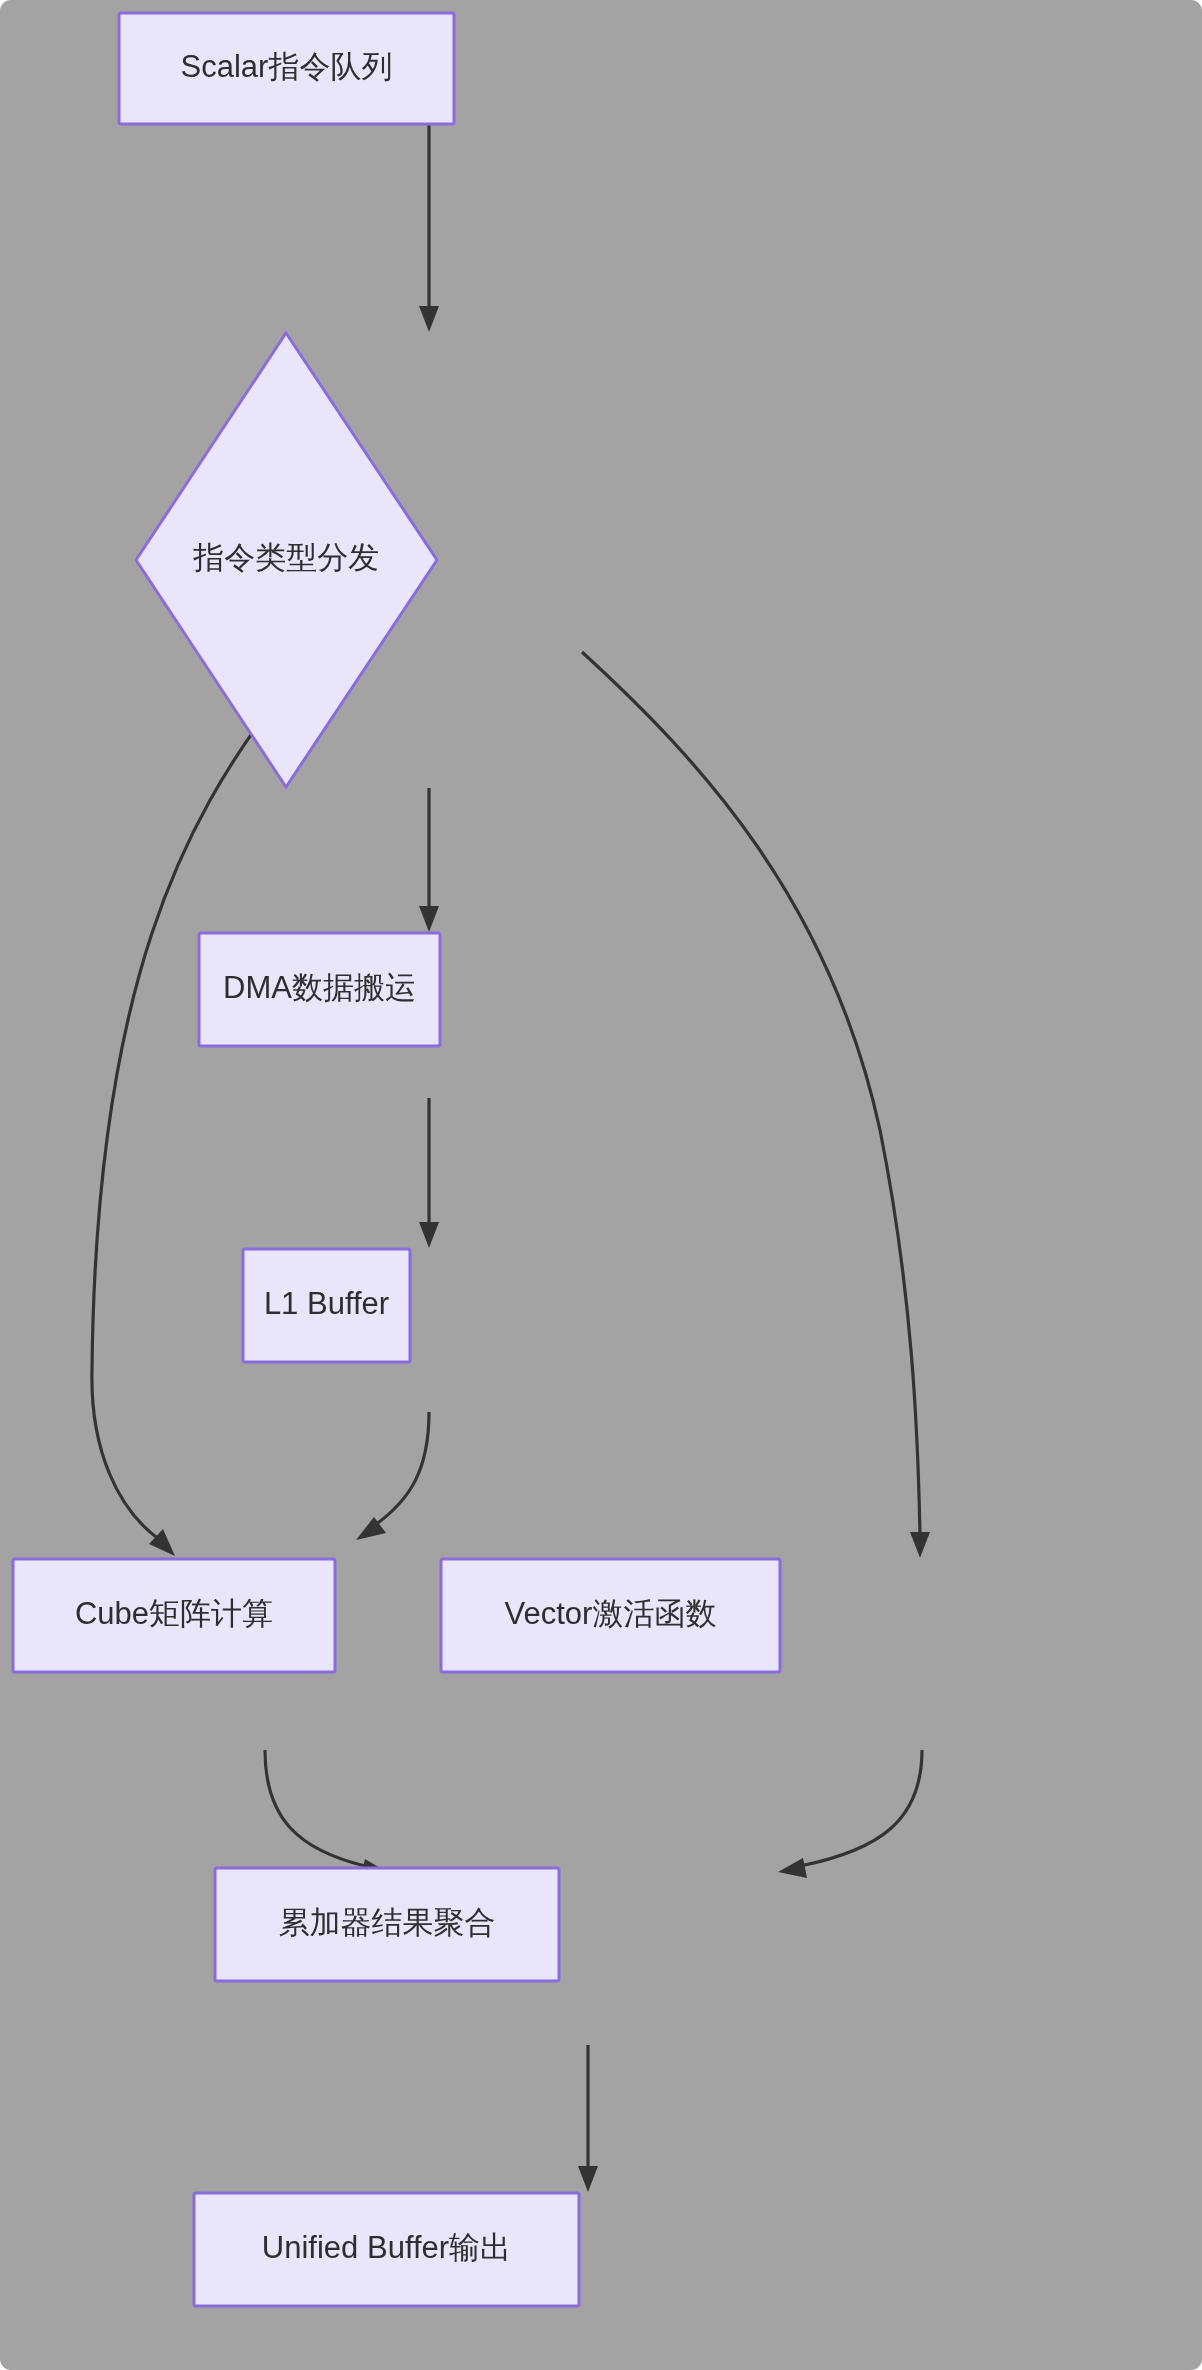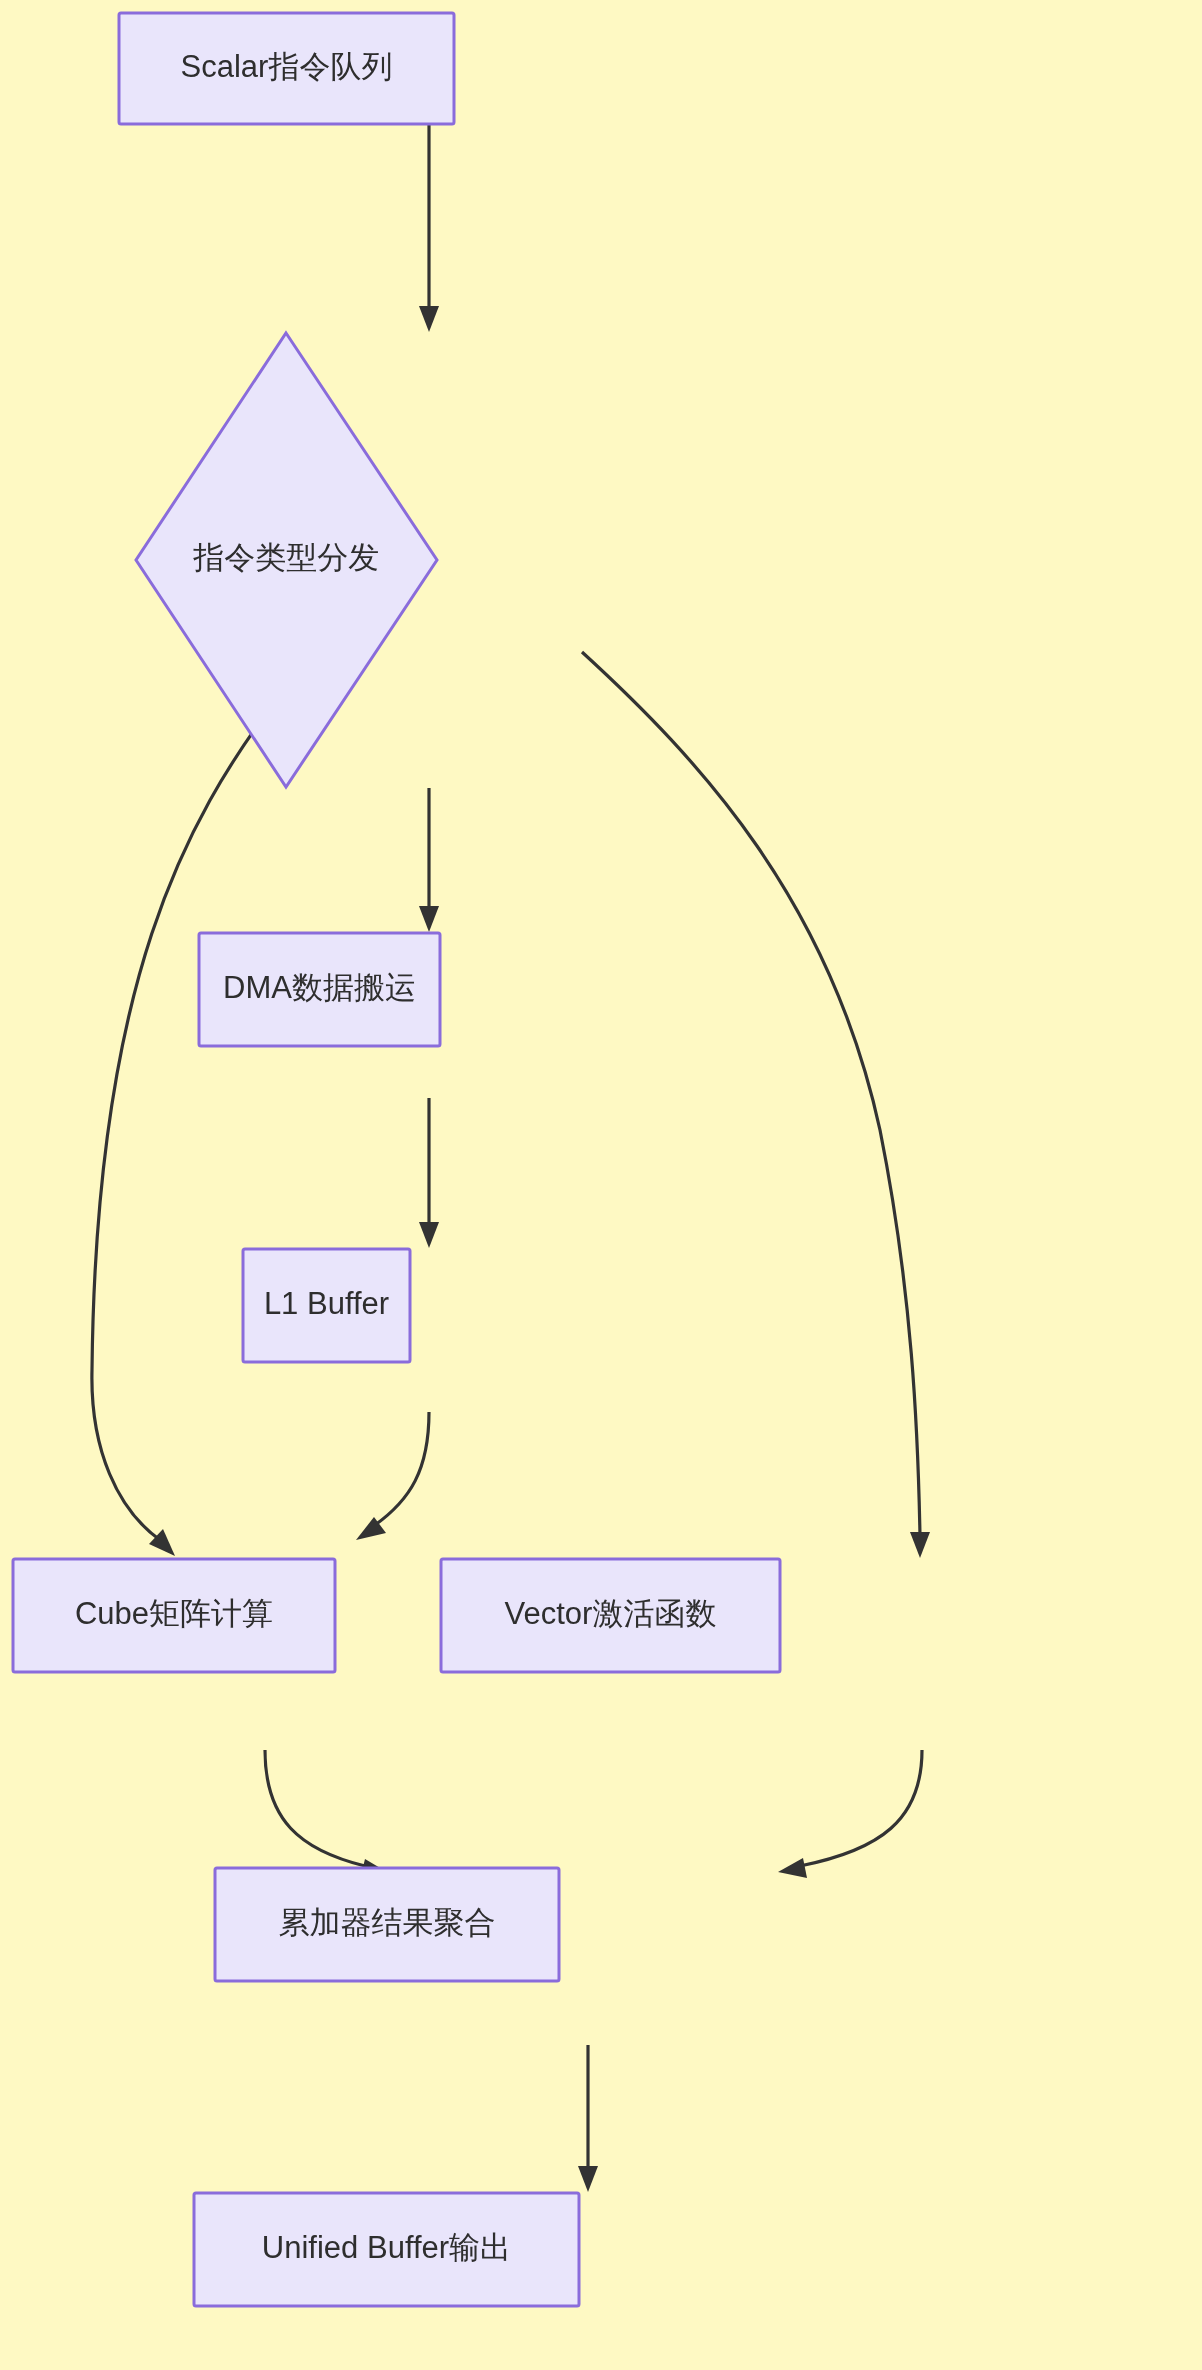--- a/index.html
+++ b/index.html
@@ -45,21 +45,21 @@
     stroke-linecap: butt;
   }
   .arrow-head {
     fill: #333333;
     stroke: none;
   }
 </style>
 </head>
 <body>
 
-<div id="diagram-root" style="background: #fef9c3;">
+<div id="diagram-root" style="background: #a3a3a3; border-radius: 11px;">
   <svg id="flow-svg" viewBox="0 0 1202 2370" xmlns="http://www.w3.org/2000/svg">
 
     <g>
 
       <g>
         <path class="edge-path" d="M 429 124 L 429 310" stroke="#333333"></path>
         <polygon class="arrow-head" points="429,332 419,306 439,306" fill="#333333"></polygon>
       </g>
 
       <g>

